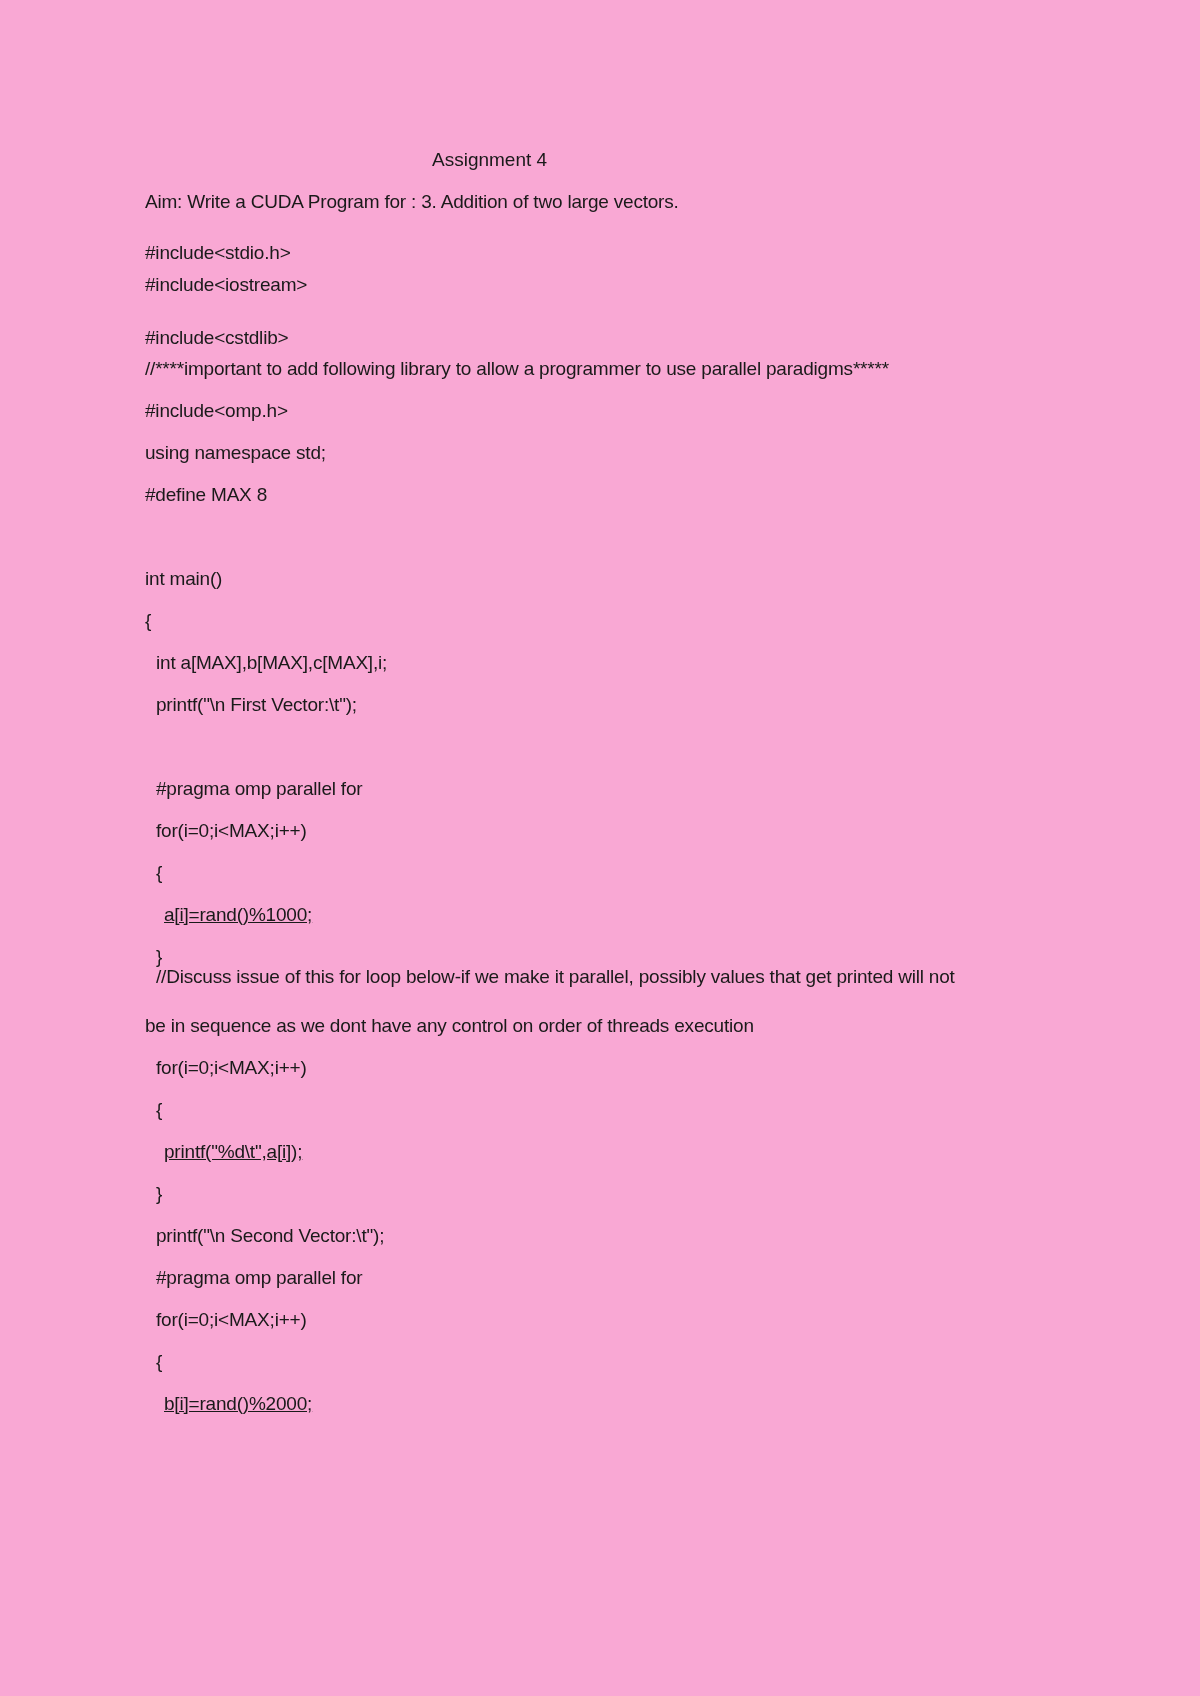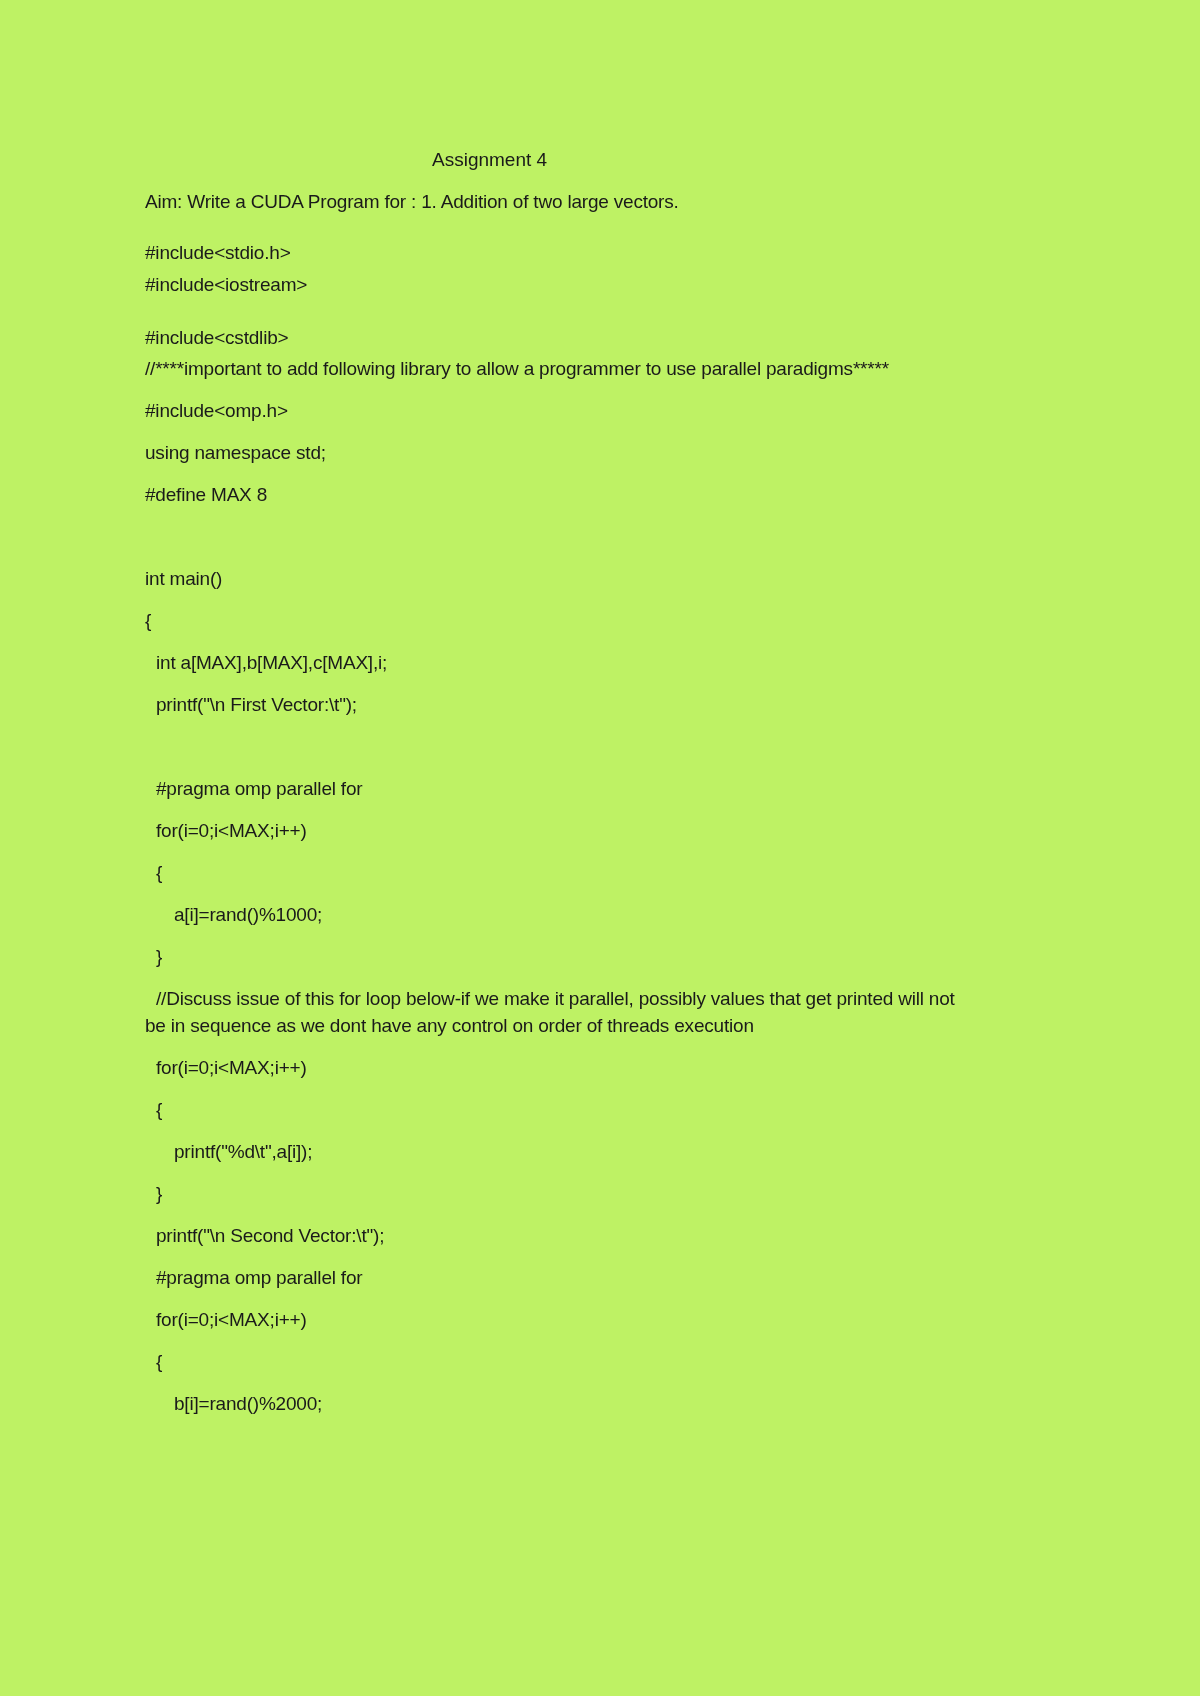--- a/index.html
+++ b/index.html
@@ -13,67 +13,67 @@
       position: relative;
       overflow: hidden;
       font-family: "Liberation Sans", "DejaVu Sans", sans-serif;
       color: #1a1a1a;
     }
     .page {
       position: absolute;
       left: 0; top: 0;
       width: 1200px;
       height: 1696px;
-      background: #bef264;
+      background: #f9a8d4;
     }
     .line {
       position: absolute;
       left: 145px;
       font-size: 19px;
       line-height: 24px;
       white-space: pre;
       letter-spacing: -0.2px;
     }
     .title {
       position: absolute;
       left: 432px;
       top: 148px;
       font-size: 19px;
       line-height: 24px;
       white-space: pre;
     }
     .indent1 { left: 156px; text-align: right; }
-    .indent2 { left: 174px; }
+    .indent2 { left: 164px; text-decoration: underline; }
   </style>
 </head>
 <body>
 
 <div class="page">
   <div class="title">Assignment 4</div>
-  <div class="line" style="top:190px">Aim: Write a CUDA Program for : 1. Addition of two large vectors.</div>
+  <div class="line" style="top:190px">Aim: Write a CUDA Program for : 3. Addition of two large vectors.</div>
 
   <div class="line" style="top:241px">#include&lt;stdio.h&gt;</div>
   <div class="line" style="top:273px">#include&lt;iostream&gt;</div>
   <div class="line" style="top:326px">#include&lt;cstdlib&gt;</div>
   <div class="line" style="top:357px">//****important to add following library to allow a programmer to use parallel paradigms*****</div>
   <div class="line" style="top:399px">#include&lt;omp.h&gt;</div>
   <div class="line" style="top:441px">using namespace std;</div>
   <div class="line" style="top:483px">#define MAX 8</div>
 
   <div class="line" style="top:567px">int main()</div>
   <div class="line" style="top:609px">{</div>
   <div class="line indent1" style="top:651px">int a[MAX],b[MAX],c[MAX],i;</div>
   <div class="line indent1" style="top:693px">printf("\n First Vector:\t");</div>
   <div class="line indent1" style="top:777px">#pragma omp parallel for</div>
   <div class="line indent1" style="top:819px">for(i=0;i&lt;MAX;i++)</div>
   <div class="line indent1" style="top:861px">{</div>
   <div class="line indent2" style="top:903px">a[i]=rand()%1000;</div>
   <div class="line indent1" style="top:945px">}</div>
 
-  <div class="line indent1" style="top:987px">//Discuss issue of this for loop below-if we make it parallel, possibly values that get printed will not</div>
+  <div class="line indent1" style="top:965px">//Discuss issue of this for loop below-if we make it parallel, possibly values that get printed will not</div>
   <div class="line" style="top:1014px">be in sequence as we dont have any control on order of threads execution</div>
 
   <div class="line indent1" style="top:1056px">for(i=0;i&lt;MAX;i++)</div>
   <div class="line indent1" style="top:1098px">{</div>
   <div class="line indent2" style="top:1140px">printf("%d\t",a[i]);</div>
   <div class="line indent1" style="top:1182px">}</div>
   <div class="line indent1" style="top:1224px">printf("\n Second Vector:\t");</div>
   <div class="line indent1" style="top:1266px">#pragma omp parallel for</div>
   <div class="line indent1" style="top:1308px">for(i=0;i&lt;MAX;i++)</div>
   <div class="line indent1" style="top:1350px">{</div>

